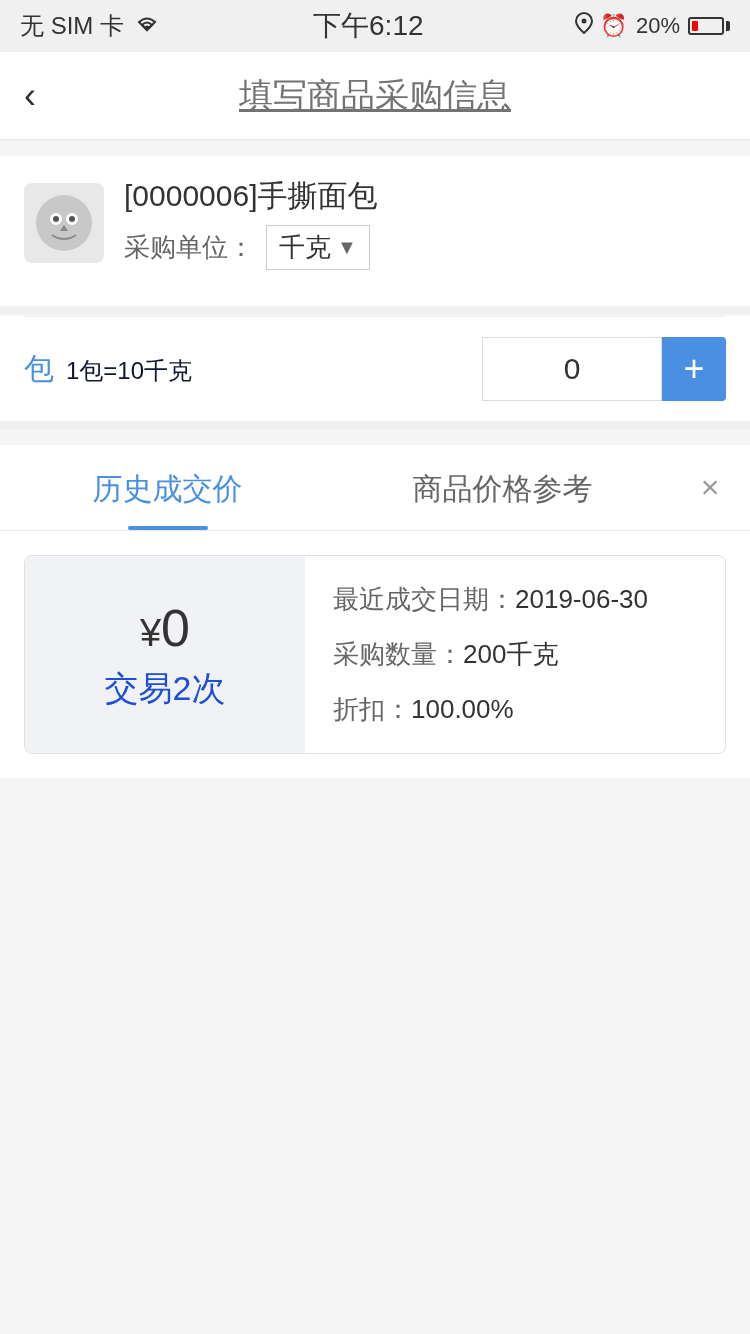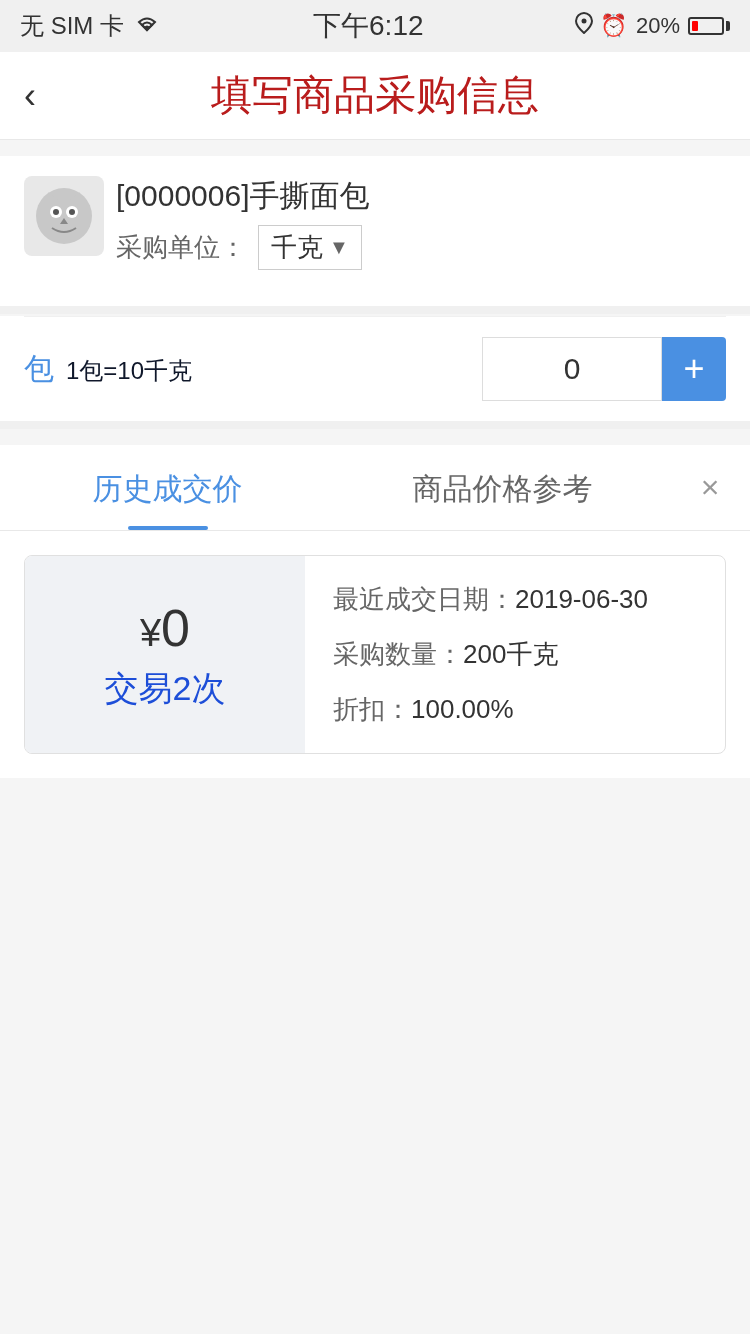--- a/index.html
+++ b/index.html
@@ -84,40 +84,42 @@
     }
     .nav-back {
       position: absolute;
       left: 24px;
       font-size: 36px;
       color: #333;
       cursor: pointer;
       font-weight: 300;
     }
     .nav-title {
-      font-size: 41px;
+      font-size: 34px;
       font-weight: 500;
-      color: #b91c1c;
+      color: #737373;
+      text-decoration: underline;
     }
 
     
     .product-card {
       background: #fff;
       margin-top: 16px;
       padding: 20px 24px;
     }
     .product-header {
       display: flex;
       align-items: center;
       justify-content: space-between;
       margin-bottom: 16px;
     }
     .product-left {
       display: flex;
-      gap: 12px;
+      align-items: center;
+      gap: 20px;
     }
     .product-image {
       width: 80px;
       height: 80px;
       background: #e8e8e8;
       border-radius: 8px;
       display: flex;
       align-items: center;
       justify-content: center;
       flex-shrink: 0;

